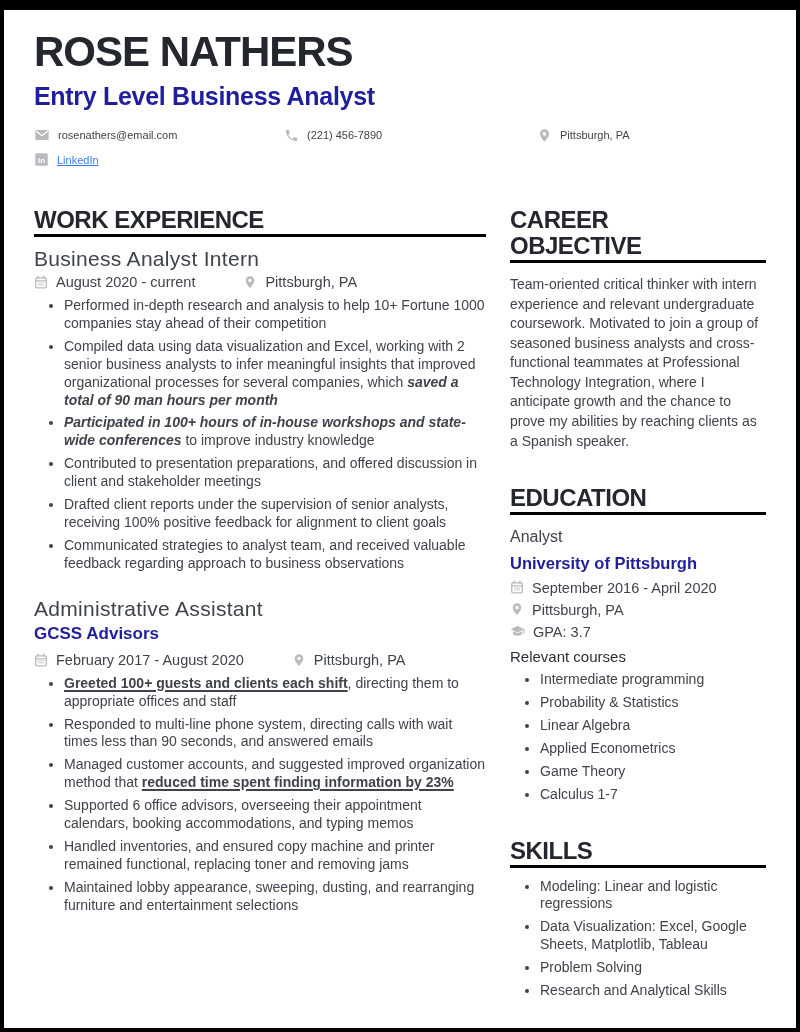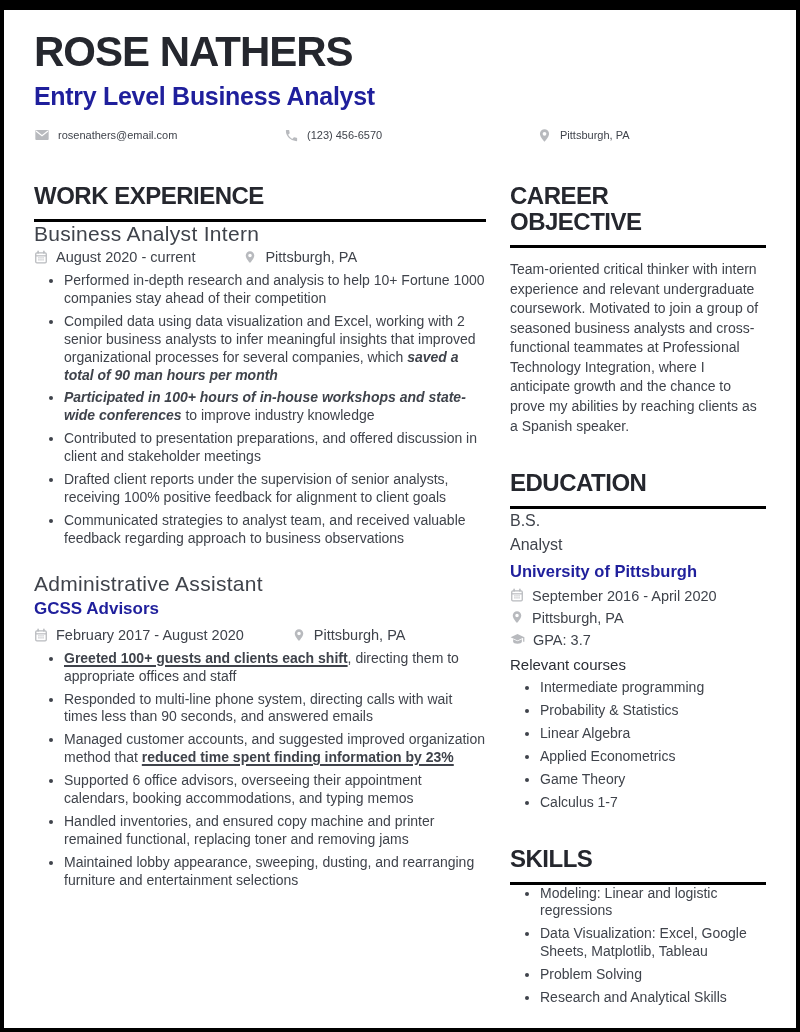--- a/index.html
+++ b/index.html
@@ -28,21 +28,21 @@
   .icon{display:inline-flex;flex:0 0 auto;align-items:center;justify-content:center}
   .icon svg{display:block}
   a.link{color:var(--link-blue);text-decoration:underline;cursor:pointer}
   
   .columns{display:flex;gap:24px;margin-top:40px}
   .col-left{flex:0 0 452px;max-width:452px}
   .col-right{flex:1;min-width:0}
   .section-heading{
     font-size:24px;font-weight:bold;color:var(--heading-dark);
     letter-spacing:-0.5px;line-height:1.08;
-    border-bottom:3px solid #000;padding-bottom:10px;
+    border-bottom:3px solid #000;padding-bottom:1px;margin-bottom:10px;
   }
   .section-heading .wrap-narrow{display:block;max-width:190px}
   
   .job + .job{margin-top:24px}
   .job-title{font-size:21px;font-weight:normal;color:#3f434b;letter-spacing:0.3px;margin-bottom:3px}
   .job-company{font-size:17px;font-weight:bold;color:var(--accent-navy);margin-bottom:8px}
   .meta-row{display:flex;gap:48px;align-items:center;font-size:14.5px;margin-bottom:7px}
   .meta-item{display:flex;align-items:center;gap:8px}
   ul.bullets{list-style:disc;padding-left:30px;font-size:14px;line-height:1.28}
   ul.bullets li{margin-bottom:5px}
@@ -102,32 +102,42 @@
             </svg>
           </span>
         <span>rosenathers@email.com</span>
       </span>
       <span class="contact-item c-phone">
         <span class="icon" style="color:var(--icon-gray)">
             <svg width="15" height="15">
               <use href="#i-phone"></use>
             </svg>
           </span>
-        <span>(123) 456-6570</span>
+        <span>(221) 456-7890</span>
       </span>
       <span class="contact-item">
         <span class="icon" style="color:var(--icon-gray)">
             <svg width="15" height="15">
               <use href="#i-pin"></use>
             </svg>
           </span>
         <span>Pittsburgh, PA</span>
       </span>
     </div>
 
+    <div class="contact-row second">
+      <span class="contact-item">
+        <span class="icon" style="color:var(--icon-gray)">
+            <svg width="15" height="15">
+              <use href="#i-linkedin"></use>
+            </svg>
+          </span>
+        <a class="link">LinkedIn</a>
+      </span>
+    </div>
   </header>
 
   <div class="columns">
 
     <main class="col-left">
       <section>
         <h3 class="section-heading">WORK EXPERIENCE</h3>
         <div>
   <article class="job">
     <div class="job-title">Business Analyst Intern</div>
@@ -197,21 +207,20 @@
 
       <section class="r-section">
         <h3 class="section-heading">
           <span class="wrap-narrow">CAREER OBJECTIVE</span>
         </h3>
         <p class="objective-text">Team-oriented critical thinker with intern experience and relevant undergraduate coursework. Motivated to join a group of seasoned business analysts and cross-functional teammates at Professional Technology Integration, where I anticipate growth and the chance to prove my abilities by reaching clients as a Spanish speaker.</p>
       </section>
 
       <section class="r-section">
         <h3 class="section-heading">EDUCATION</h3>
-        <div class="edu-degree">B.S.</div>
         <div class="edu-major">Analyst</div>
         <div class="edu-school">University of Pittsburgh</div>
         <div class="edu-meta-item">
           <span class="icon" style="color:var(--icon-gray)">
               <svg width="14" height="14">
                 <use href="#i-calendar"></use>
               </svg>
             </span>
           <span>September 2016 - April 2020</span>
         </div>

